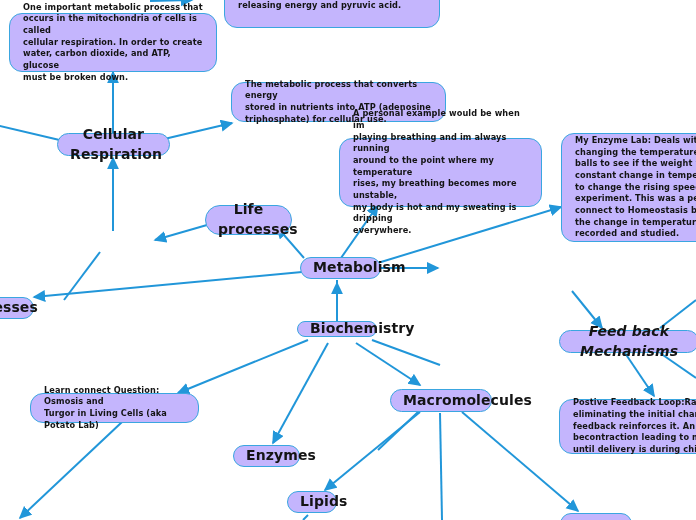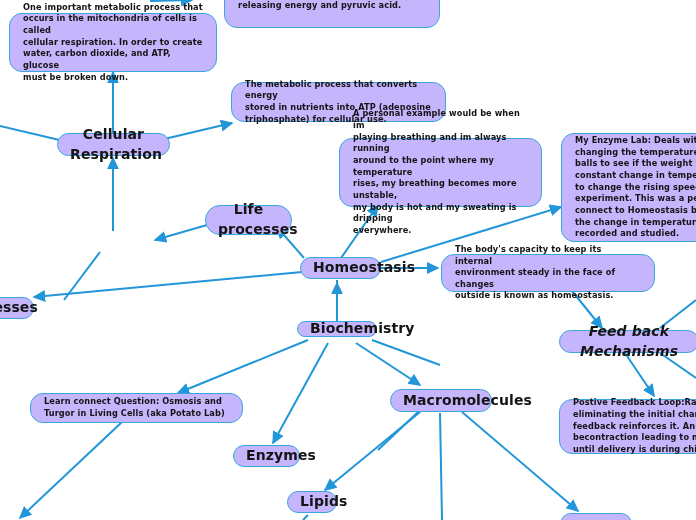--- a/index.html
+++ b/index.html
@@ -176,42 +176,37 @@
 the change in temperature and
 recorded and studied.</span>
   </div>
 
   <div class="node topic" style="left:205px; top:205px; width:87px; height:30px;">
     <span>Life processes</span>
   </div>
 
 
   <div class="node topic" style="left:300px; top:257px; width:81px; height:22px;">
-    <span>Homeostasis</span>
-  </div>
-
-  <div class="node note" style="left:441px; top:254px; width:214px; height:38px;">
-    <span>The body's capacity to keep its internal
-environment steady in the face of changes
-outside is known as homeostasis.</span>
-  </div>
+    <span>Metabolism</span>
+  </div>
+
 
   <div class="node topic" style="left:-28px; top:297px; width:62px; height:22px;">
     <span style="text-align:right;">cesses</span>
   </div>
 
   <div class="node topic" style="left:297px; top:321px; width:80px; height:16px;">
     <span>Biochemistry</span>
   </div>
 
   <div class="node topic italic" style="left:559px; top:330px; width:140px; height:23px;">
     <span>Feed back Mechanisms</span>
   </div>
 
-  <div class="node note" style="left:30px; top:393px; width:213px; height:30px;">
+  <div class="node note" style="left:30px; top:393px; width:169px; height:30px;">
     <span>Learn connect Question: Osmosis and
 Turgor in Living Cells (aka Potato Lab)</span>
   </div>
 
   <div class="node topic" style="left:390px; top:389px; width:102px; height:23px;">
     <span>Macromolecules</span>
   </div>
 
   <div class="node note" style="left:559px; top:399px; width:190px; height:55px;">
     <span>Postive Feedback Loop:Rather

